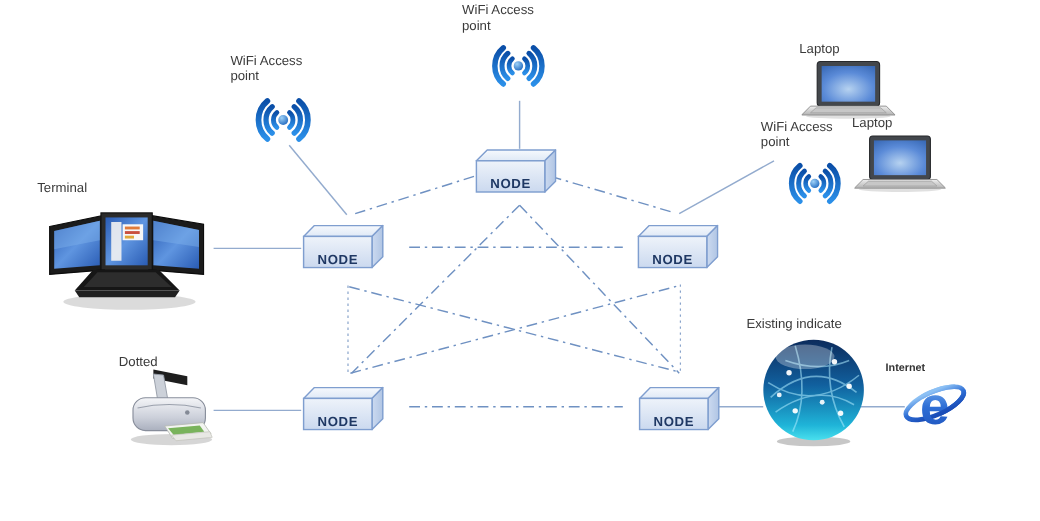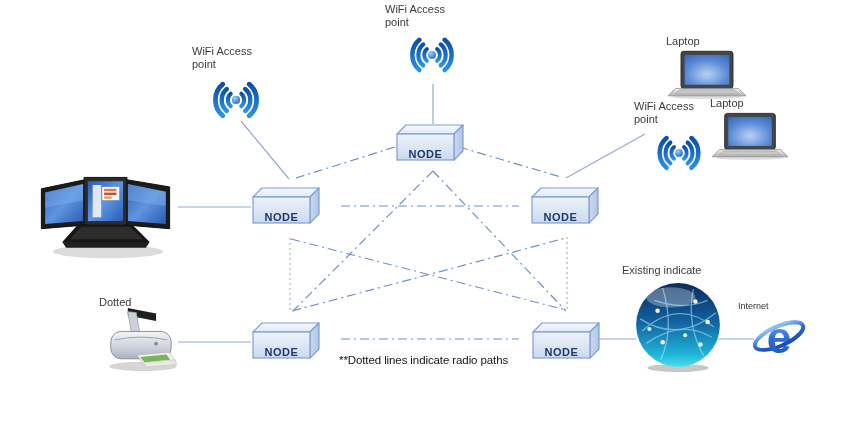--- a/index.html
+++ b/index.html
@@ -20,21 +20,21 @@
   .node .node-label {
     position:absolute; left:3px; top:11px; width:57px; height:40px;
     display:flex; align-items:center; justify-content:center;
     font-size:11px; font-weight:700; letter-spacing:0.5px; color:#1f3864;
   }
   .icon { position:absolute; }
   .footnote {
     position:absolute; left:339px; top:354px; font-size:11.5px;
     color:#141414; letter-spacing:-0.1px; white-space:nowrap;
   }
-  .internet-label { font-size:9px; font-weight:400; color:#333; }
+  .internet-label { font-size:9px; font-weight:700; color:#333; }
 </style>
 </head>
 <body>
 
 <div class="stage">
 
   <svg width="0" height="0" style="position:absolute" aria-hidden="true">
     <defs>
       <linearGradient id="gNodeFront" x1="0" y1="0" x2="0" y2="1">
         <stop offset="0" stop-color="#eef3fa"></stop>
@@ -196,20 +196,21 @@
       <path d="M 39.6,12.5 A 15 15 0 0 1 39.6,35.5" stroke-width="4.6"></path>
       <path d="M 43.8,7.5 A 21.5 21.5 0 0 1 43.8,40.5" stroke-width="5"></path>
       <path d="M 24.5,17.5 A 8.5 8.5 0 0 0 24.5,30.5" stroke-width="4.2"></path>
       <path d="M 20.4,12.5 A 15 15 0 0 0 20.4,35.5" stroke-width="4.6"></path>
       <path d="M 16.2,7.5 A 21.5 21.5 0 0 0 16.2,40.5" stroke-width="5"></path>
     </g>
     <circle cx="30" cy="24" r="4.3" fill="url(#rWifiDot)"></circle>
   </svg>
 
   <div class="lbl" style="left:31px; top:151px; width:150px">
+    <span>Terminal</span>
   </div>
   <svg class="icon" style="left:28px; top:166px" width="155" height="95" viewBox="0 0 155 100">
     <ellipse cx="80" cy="90" rx="58" ry="7" fill="#000" opacity="0.14"></ellipse>
 
     <polygon points="10,24 58,14 58,62 10,66" fill="#1b1b1b" stroke="#0c0c0c" stroke-width="1"></polygon>
     <polygon points="14,28 54,19 54,58 14,61" fill="url(#gScreen)"></polygon>
     <polygon points="14,28 54,19 54,36 14,44" fill="#7fb2ec" opacity="0.45"></polygon>
 
     <polygon points="97,14 145,22 145,66 97,62" fill="#1b1b1b" stroke="#0c0c0c" stroke-width="1"></polygon>
     <polygon points="101,19 141,27 141,61 101,58" fill="url(#gScreen)"></polygon>
@@ -293,15 +294,14 @@
 
   <div class="lbl internet-label" style="left:738px; top:300px; width:80px">
     <span>Internet</span>
   </div>
   <svg class="icon" style="left:750px; top:308px" width="58" height="62" viewBox="0 0 60 62">
     <ellipse cx="30" cy="28" rx="27" ry="10" fill="none" stroke="url(#gIe)" stroke-width="4" transform="rotate(-24 30 28)"></ellipse>
     <text x="30" y="46" text-anchor="middle" font-family="Liberation Sans, sans-serif" font-size="46" font-weight="bold" fill="url(#gIe)">e</text>
     <ellipse cx="30" cy="28" rx="27" ry="10" fill="none" stroke="url(#gIe)" stroke-width="4" stroke-dasharray="30 54" transform="rotate(-24 30 28)"></ellipse>
   </svg>
 
-  <div class="footnote">**Dotted lines indicate radio paths</div>
 
 </div>
 
 </body></html>

